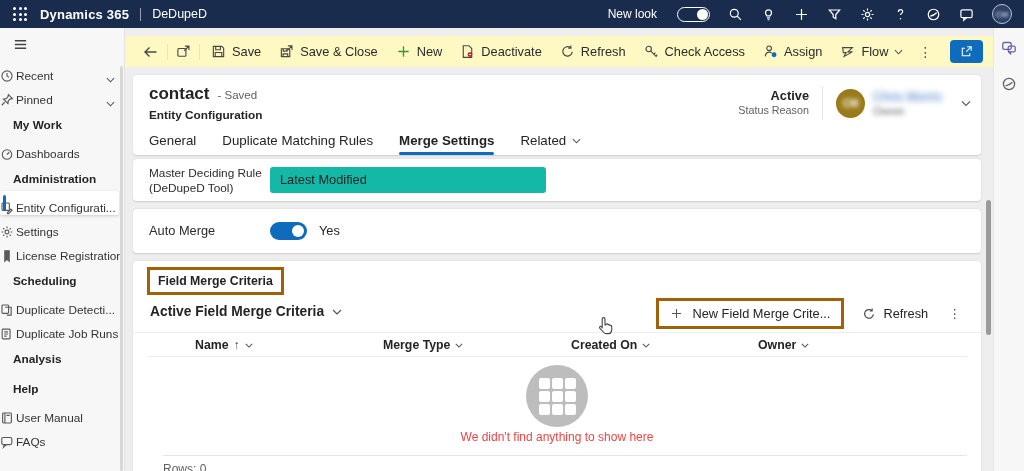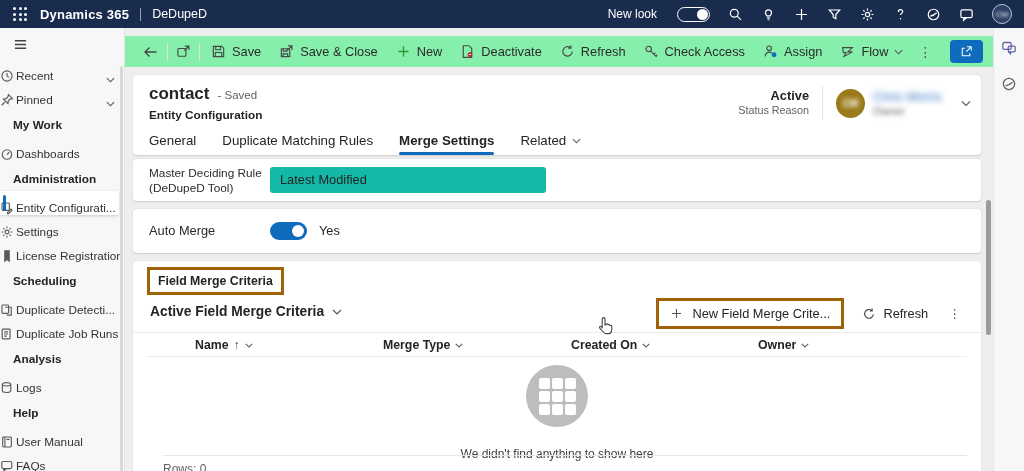--- a/index.html
+++ b/index.html
@@ -30,21 +30,21 @@
   .sb-header{font-weight:bold;font-size:11.8px;color:#242424;padding:11px 0 5px 13px}
   .sb-item.selected{background:#fff;box-shadow:0 1px 3px rgba(0,0,0,.18);width:119px;border-radius:2px}
   .sb-item.selected::before{content:"";position:absolute;left:3px;top:4px;bottom:4px;width:2.5px;background:#0f6cbd;border-radius:2px}
   .sb-ic{color:#5a5a5a;flex:none}
   .sb-scroll{position:absolute;right:1px;top:38px;width:3px;height:405px;background:#d8d8d8;border-radius:2px}
 
   
   .rail{position:absolute;top:28px;right:0;width:31px;height:443px;background:#f7f7f7;border-left:1px solid #e6e6e6;display:flex;flex-direction:column;align-items:center;padding-top:12px;gap:20px}
 
   
-  .cmdbar{position:absolute;left:125px;top:36px;width:868px;height:31px;background:#86efac;display:flex;align-items:center;font-size:12.8px;color:#2b2b2b;padding:0 10px 0 12px}
+  .cmdbar{position:absolute;left:125px;top:36px;width:868px;height:31px;background:#fef9c3;display:flex;align-items:center;font-size:12.8px;color:#2b2b2b;padding:0 10px 0 12px}
   .cmd{display:flex;align-items:center;gap:6px;padding:0 9px;height:26px;border-radius:3px;cursor:pointer;white-space:nowrap}
   .cmd-div{width:1px;height:16px;background:#e1e1e1;margin:0 2px}
   .ic{color:#484848}
   .share-btn{margin-left:auto;background:#0f6cbd;color:#fff;border-radius:4px;height:23px;display:flex;align-items:center;gap:6px;padding:0 10px;font-size:12.3px;cursor:pointer}
 
   
   .card{position:absolute;left:133px;width:848px;background:#fff;border-radius:4px;box-shadow:0 0.6px 1.8px rgba(0,0,0,.14)}
   #card-header{top:75px;height:80px}
   #card-rule{top:159px;height:42px}
   #card-auto{top:209px;height:44px}
@@ -88,21 +88,21 @@
   .refresh-btn{display:flex;align-items:center;gap:7px;padding:5px 10px;cursor:pointer;margin-left:6px}
   .more-btn{padding:2px 8px;cursor:pointer;color:#555}
   .grid-topline{position:absolute;left:0;right:0;top:71px;height:1px;background:#ededed}
   .col{position:absolute;top:77px;font-size:12.3px;font-weight:bold;display:flex;gap:5px;align-items:center;cursor:pointer;color:#242424}
   .col .chev,.col .sort{color:#555;font-weight:normal}
   .head-line{position:absolute;left:14px;right:14px;top:95px;height:1px;background:#ededed}
   .empty{position:absolute;left:0;right:0;top:104px;text-align:center}
   .empty-circle{width:62px;height:62px;border-radius:50%;background:#bdbdbd;margin:0 auto;display:flex;align-items:center;justify-content:center}
   .empty-grid{display:grid;grid-template-columns:repeat(3,11px);grid-auto-rows:11px;gap:2px}
   .empty-grid i{background:#fff;border-radius:2px}
-  .empty-text{margin-top:20px;font-size:12px;color:#404040}
+  .empty-text{margin-top:3px;font-size:12px;color:#ef4444}
   .bottom-line{position:absolute;left:30px;right:14px;top:194px;height:1px;background:#e6e6e6}
   .rows-label{position:absolute;left:30px;top:201px;font-size:12px;color:#616161}
 
   .main-scroll{position:absolute;left:986px;top:200px;width:5px;height:135px;background:#9b9b9b;border-radius:3px;cursor:grab}
   .chev{flex:none}
   .cursor{position:absolute;left:598px;top:316px;z-index:50;pointer-events:none}
 </style>
 </head>
 <body>
 
@@ -232,27 +232,20 @@
   </div>
   <div class="sb-item">
     <svg class="sb-ic" width="14" height="14" viewBox="0 0 16 16" fill="none" stroke="currentColor" stroke-width="1.3">
         <rect x="2.5" y="2.5" width="9" height="11" rx="1"></rect>
         <path d="M4.8 5.5h4.4M4.8 8h4.4M4.8 10.5h2.8"></path>
       </svg>
     <span>Duplicate Job Runs</span>
   </div>
 
   <div class="sb-header">Analysis</div>
-  <div class="sb-item">
-    <svg class="sb-ic" width="14" height="14" viewBox="0 0 16 16" fill="none" stroke="currentColor" stroke-width="1.3">
-        <ellipse cx="7.5" cy="3.8" rx="4.8" ry="1.9"></ellipse>
-        <path d="M2.7 3.8v7.4c0 1 2.1 1.9 4.8 1.9s4.8-.9 4.8-1.9V3.8"></path>
-      </svg>
-    <span>Logs</span>
-  </div>
 
   <div class="sb-header">Help</div>
   <div class="sb-item">
     <svg class="sb-ic" width="14" height="14" viewBox="0 0 16 16" fill="none" stroke="currentColor" stroke-width="1.3">
         <rect x="3" y="2.3" width="10" height="11.4" rx="1"></rect>
         <path d="M5.6 2.3v11.4M7.5 5h3.5"></path>
       </svg>
     <span>User Manual</span>
   </div>
   <div class="sb-item">

